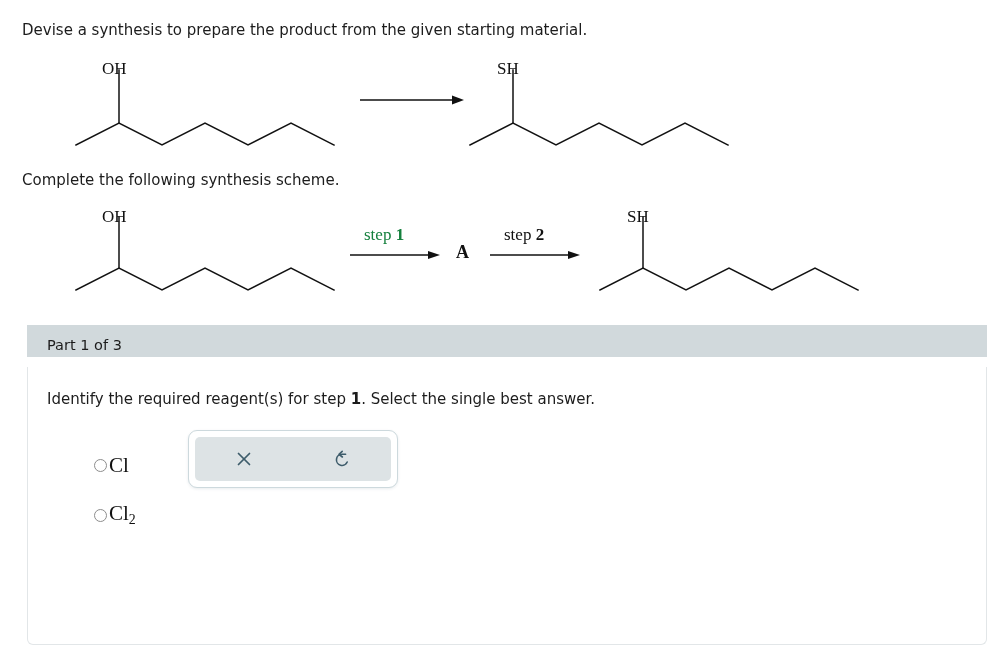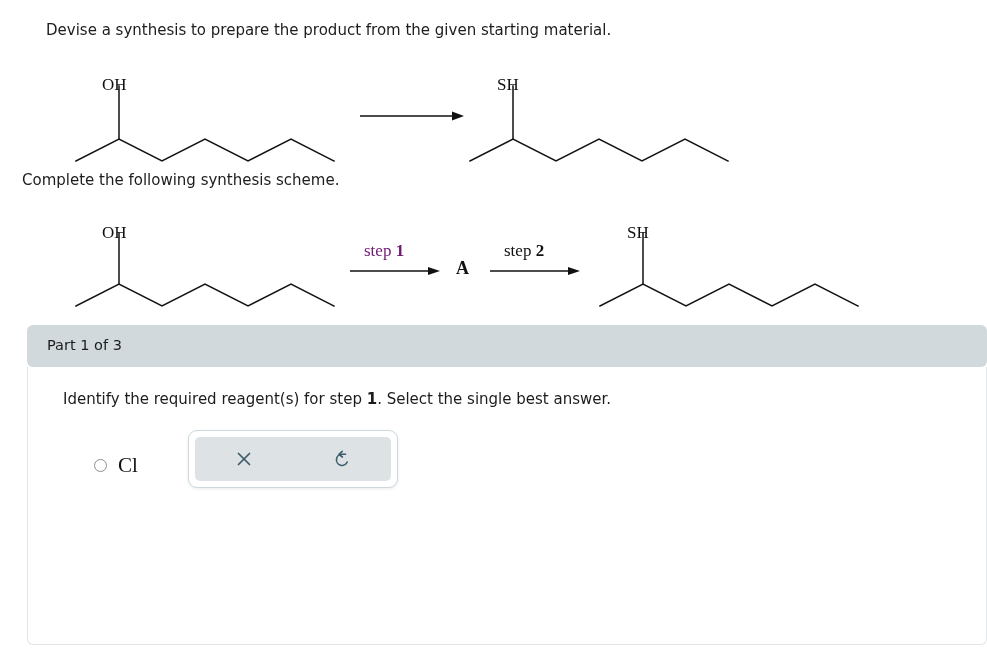--- a/index.html
+++ b/index.html
@@ -16,39 +16,37 @@
     overflow: hidden;
   }
 
   .prompt-line {
     position: absolute;
     font-family: "DejaVu Sans", sans-serif;
     font-size: 15px;
     color: #1c1c1c;
     white-space: nowrap;
   }
-  #prompt-1 { left: 22px; top: 21px; margin-left: 24px; }
+  #prompt-1 { left: 22px; top: 21px; }
   #prompt-2 { left: 22px; top: 171px; }
 
   .scheme {
     position: absolute;
-    margin-top: 16px;
   }
   .scheme svg { display: block; }
 
   
   .part-band {
     position: absolute;
     left: 27px;
     top: 325px;
     width: 960px;
-    height: 42px;
+    height: 32px;
     background: #d1d9dc;
     box-sizing: border-box;
-    border-radius: 6px;
   }
   .part-band-label {
     position: absolute;
     left: 20px;
     top: 12px;
     font-size: 14.5px;
     color: #1c1c1c;
     font-family: "DejaVu Sans", sans-serif;
   }
 
@@ -66,21 +64,20 @@
   }
 
   .question-line {
     position: absolute;
     left: 47px;
     top: 390px;
     font-size: 15px;
     color: #1c1c1c;
     white-space: nowrap;
     font-family: "DejaVu Sans", sans-serif;
-    margin-left: 16px;
   }
   .question-line b { font-weight: bold; }
 
   
   .options {
     position: absolute;
     left: 94px;
     top: 440px;
   }
   .option-row {
@@ -92,21 +89,21 @@
   .radio {
     width: 13px;
     height: 13px;
     border: 1.3px solid #8d8d8d;
     border-radius: 50%;
     background: #fff;
     box-sizing: border-box;
     flex: 0 0 auto;
   }
   .option-label {
-    margin-left: 11px;
+    margin-left: 2px;
     font-family: "Liberation Serif", "DejaVu Serif", serif;
     font-size: 21px;
     color: #0f0f0f;
     line-height: 1;
     white-space: nowrap;
   }
   .option-label sub {
     font-size: 0.66em;
     vertical-align: -0.32em;
   }
@@ -199,21 +196,21 @@
       <line x1="583" y1="63" x2="583" y2="12"></line>
     </g>
   </svg>
 
   <div style="position:absolute; left:42px; top:2px;
               font-family:'Liberation Serif','DejaVu Serif',serif; font-size:17px; color:#111;">OH</div>
   <div style="position:absolute; left:567px; top:2px;
               font-family:'Liberation Serif','DejaVu Serif',serif; font-size:17px; color:#111;">SH</div>
 
   <div style="position:absolute; left:304px; top:20px; white-space:nowrap;
-              font-family:'Liberation Serif','DejaVu Serif',serif; font-size:17px; color:#701a75;">
+              font-family:'Liberation Serif','DejaVu Serif',serif; font-size:17px; color:#15803d;">
     <span>step</span>
     <b>1</b>
   </div>
 
   <div style="position:absolute; left:444px; top:20px; white-space:nowrap;
               font-family:'Liberation Serif','DejaVu Serif',serif; font-size:17px; color:#111;">
     <span>step</span>
     <b>2</b>
   </div>
 
@@ -236,20 +233,26 @@
 
   <div class="option-row">
     <span class="radio"></span>
     <span class="option-label">
       <span>Cl</span>
     </span>
   </div>
 
 
 
+  <div class="option-row">
+    <span class="radio"></span>
+    <span class="option-label">
+      <span>Cl</span><sub>2</sub>
+    </span>
+  </div>
 
 </div>
 
 <div class="toolbar-outer">
   <div class="toolbar-inner">
 
     <div class="tool-btn">
       <svg width="20" height="20" viewBox="0 0 20 20">
         <line x1="4.5" y1="4.5" x2="15.5" y2="15.5" stroke="#3d5c6b" stroke-width="1.7" stroke-linecap="round"></line>
         <line x1="15.5" y1="4.5" x2="4.5" y2="15.5" stroke="#3d5c6b" stroke-width="1.7" stroke-linecap="round"></line>

